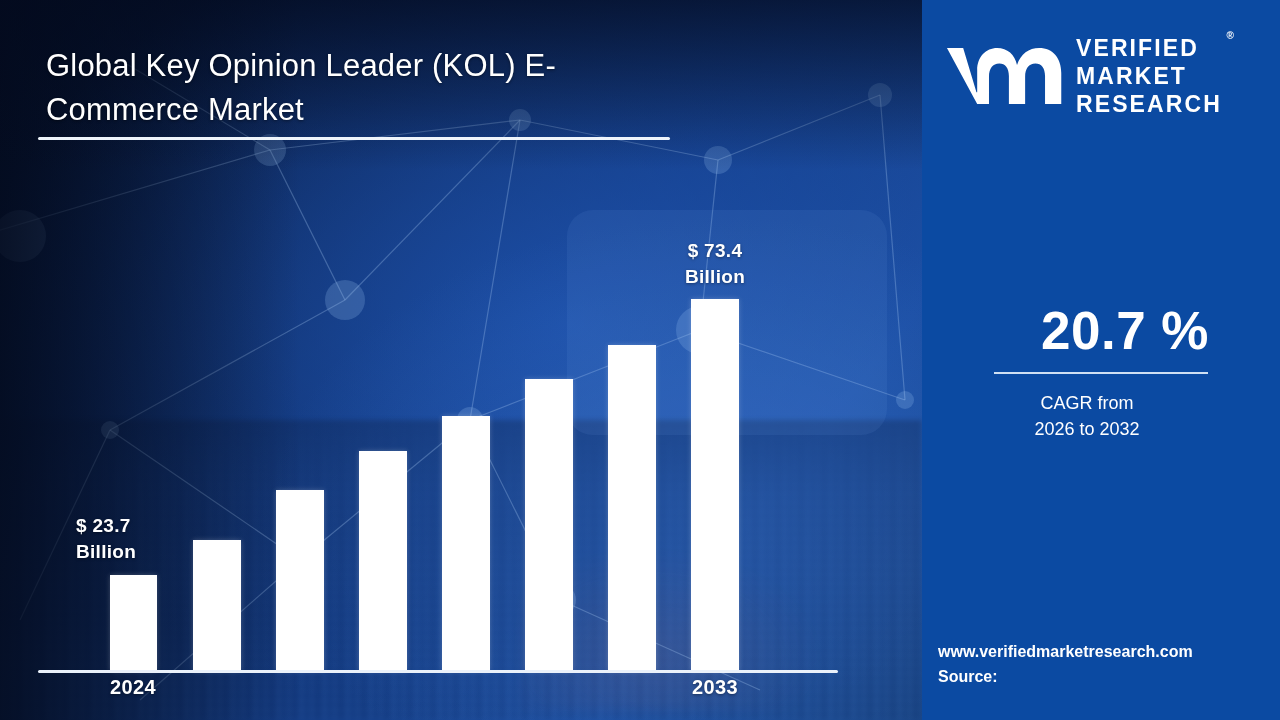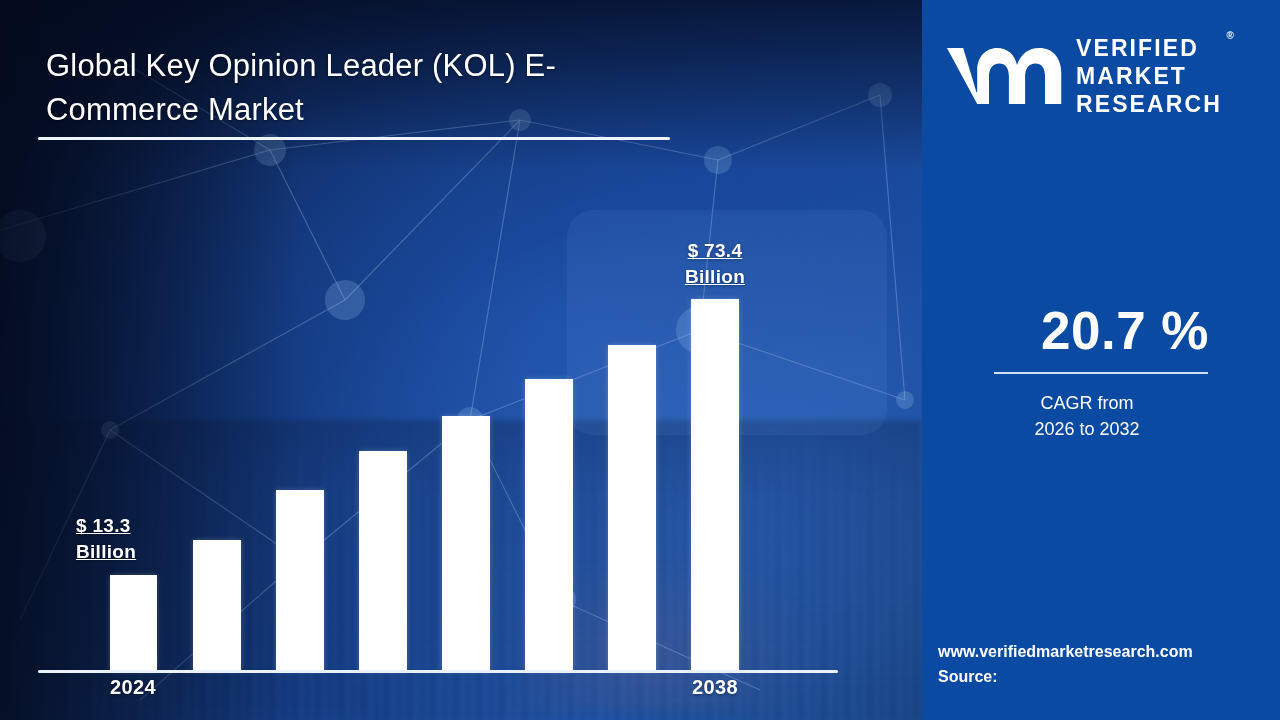--- a/index.html
+++ b/index.html
@@ -105,21 +105,20 @@
   .bar-value {
     position: absolute;
     color: #ffffff;
     font-size: 19px;
     font-weight: 700;
     line-height: 1.35;
     text-align: center;
     letter-spacing: .3px;
     text-shadow: 0 1px 3px rgba(0,0,0,.4);
     white-space: pre-line;
-    text-decoration: underline;
   }
   .year-label {
     position: absolute;
     top: 676px;
     color: #ffffff;
     font-size: 20px;
     font-weight: 700;
     letter-spacing: .4px;
     text-align: center;
     text-shadow: 0 1px 3px rgba(0,0,0,.4);
@@ -245,29 +244,29 @@
     <div class="plot">
       <div class="bar" style="left:110px; top:575px; width:47px; height:96px;"></div>
       <div class="bar" style="left:193px; top:540px; width:48px; height:131px;"></div>
       <div class="bar" style="left:276px; top:490px; width:48px; height:181px;"></div>
       <div class="bar" style="left:359px; top:451px; width:48px; height:220px;"></div>
       <div class="bar" style="left:442px; top:416px; width:48px; height:255px;"></div>
       <div class="bar" style="left:525px; top:379px; width:48px; height:292px;"></div>
       <div class="bar" style="left:608px; top:345px; width:48px; height:326px;"></div>
       <div class="bar" style="left:691px; top:299px; width:48px; height:372px;"></div>
 
-      <div class="bar-value" style="left:76px; top:513px; width:120px; text-align:left;">$ 13.3
+      <div class="bar-value" style="left:76px; top:513px; width:120px; text-align:left;">$ 23.7
 Billion</div>
       <div class="bar-value" style="left:655px; top:238px; width:120px;">$ 73.4
 Billion</div>
 
       <div class="axis-line"></div>
 
       <div class="year-label" style="left:83px; width:100px;">2024</div>
-      <div class="year-label" style="left:665px; width:100px;">2038</div>
+      <div class="year-label" style="left:665px; width:100px;">2033</div>
     </div>
   </div>
 
   <div class="brand-panel">
 
     <div class="logo-wrap">
       <svg class="logo-mark" viewBox="0 0 160 96">
         <path fill="#ffffff" d="M4 10 h22 l18 60 h1 V40 c0-18 12-30 27-30 c14 0 24 9 27 23 c5-15 16-23 30-23 c19 0 30 14 30 34 v42 h-22 V48 c0-11-5-17-13-17 c-9 0-14 7-14 18 v37 h-22 V48 c0-11-5-17-13-17 c-9 0-14 7-14 18 v37 H45 L4 10 Z"></path>
       </svg>
       <div class="logo-text">

